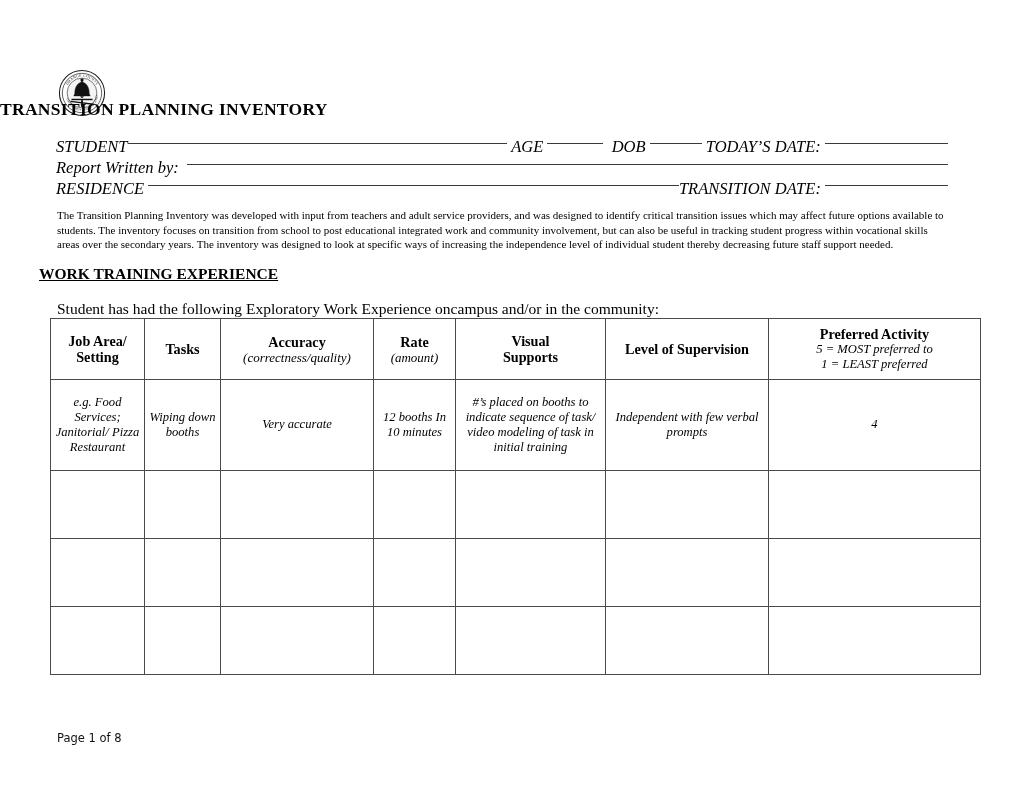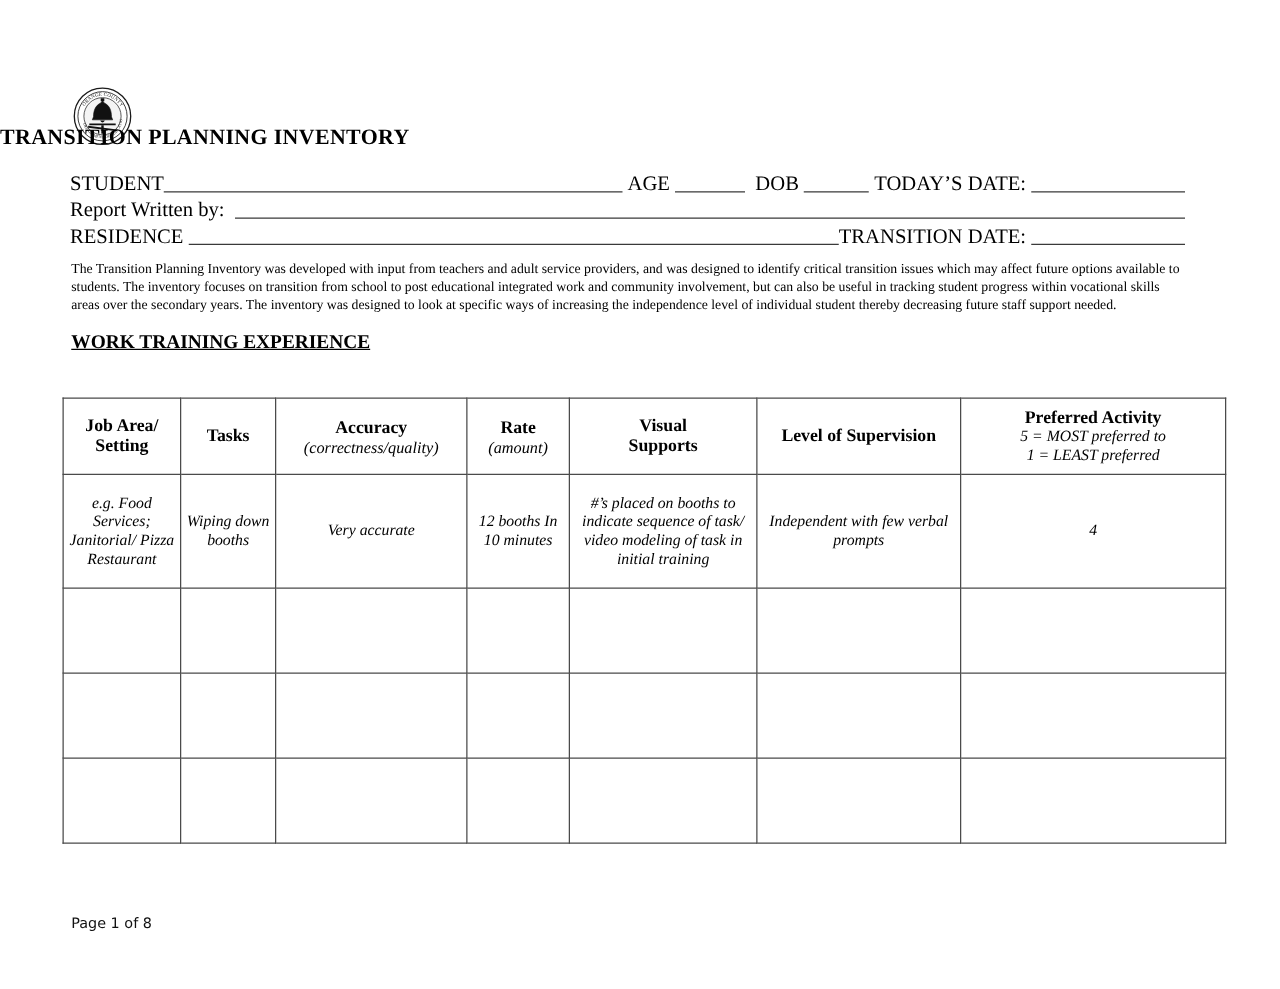--- a/index.html
+++ b/index.html
@@ -49,23 +49,24 @@
   .fields {
     position: absolute;
     left: 56px;
     top: 136px;
     width: 892px;
     font-size: 16.5px;
     line-height: 21px;
   }
   .frow {
     display: flex;
-    align-items: flex-end;
+    align-items: center;
     white-space: nowrap;
     height: 21px;
+    font-style: italic;
   }
   .flabel { flex: 0 0 auto; }
   .rule {
     flex: 1 1 auto;
     border-bottom: 1.2px solid #3a3a3a;
     position: relative;
     top: -3px;
     min-width: 6px;
   }
   .rule-fixed {
@@ -83,21 +84,21 @@
     top: 208px;
     width: 890px;
     font-size: 11px;
     line-height: 14.6px;
     text-align: left;
   }
 
   
   .sec-head {
     position: absolute;
-    left: 57px;
+    left: 39px;
     top: 265px;
     font-size: 15.5px;
     font-weight: bold;
     text-decoration: underline;
   }
   .staff-line {
     position: absolute;
     left: 57px;
     top: 282px;
     font-size: 15.5px;
@@ -251,20 +252,21 @@
       <span class="rule-fixed" style="width:123px"></span>
     </div>
 
   </div>
 
   <div class="intro">The Transition Planning Inventory was developed with input from teachers and adult service providers, and was designed to identify critical transition issues which may affect future options available to students.  The inventory focuses on transition from school to post educational integrated work and community involvement, but can also be useful in tracking student progress within vocational skills areas over the secondary years.  The inventory was designed to look at specific ways of increasing the independence level of individual student thereby decreasing future staff support needed.</div>
 
   <div class="sec-head">WORK TRAINING EXPERIENCE</div>
 
 
+  <div class="exp-line">Student has had the following Exploratory Work Experience oncampus and/or in the community:</div>
 
   <table class="tbl">
     <colgroup>
       <col class="c1">
         <col class="c2">
         <col class="c3">
         <col class="c4">
         <col class="c5">
         <col class="c6">
         <col class="c7">

